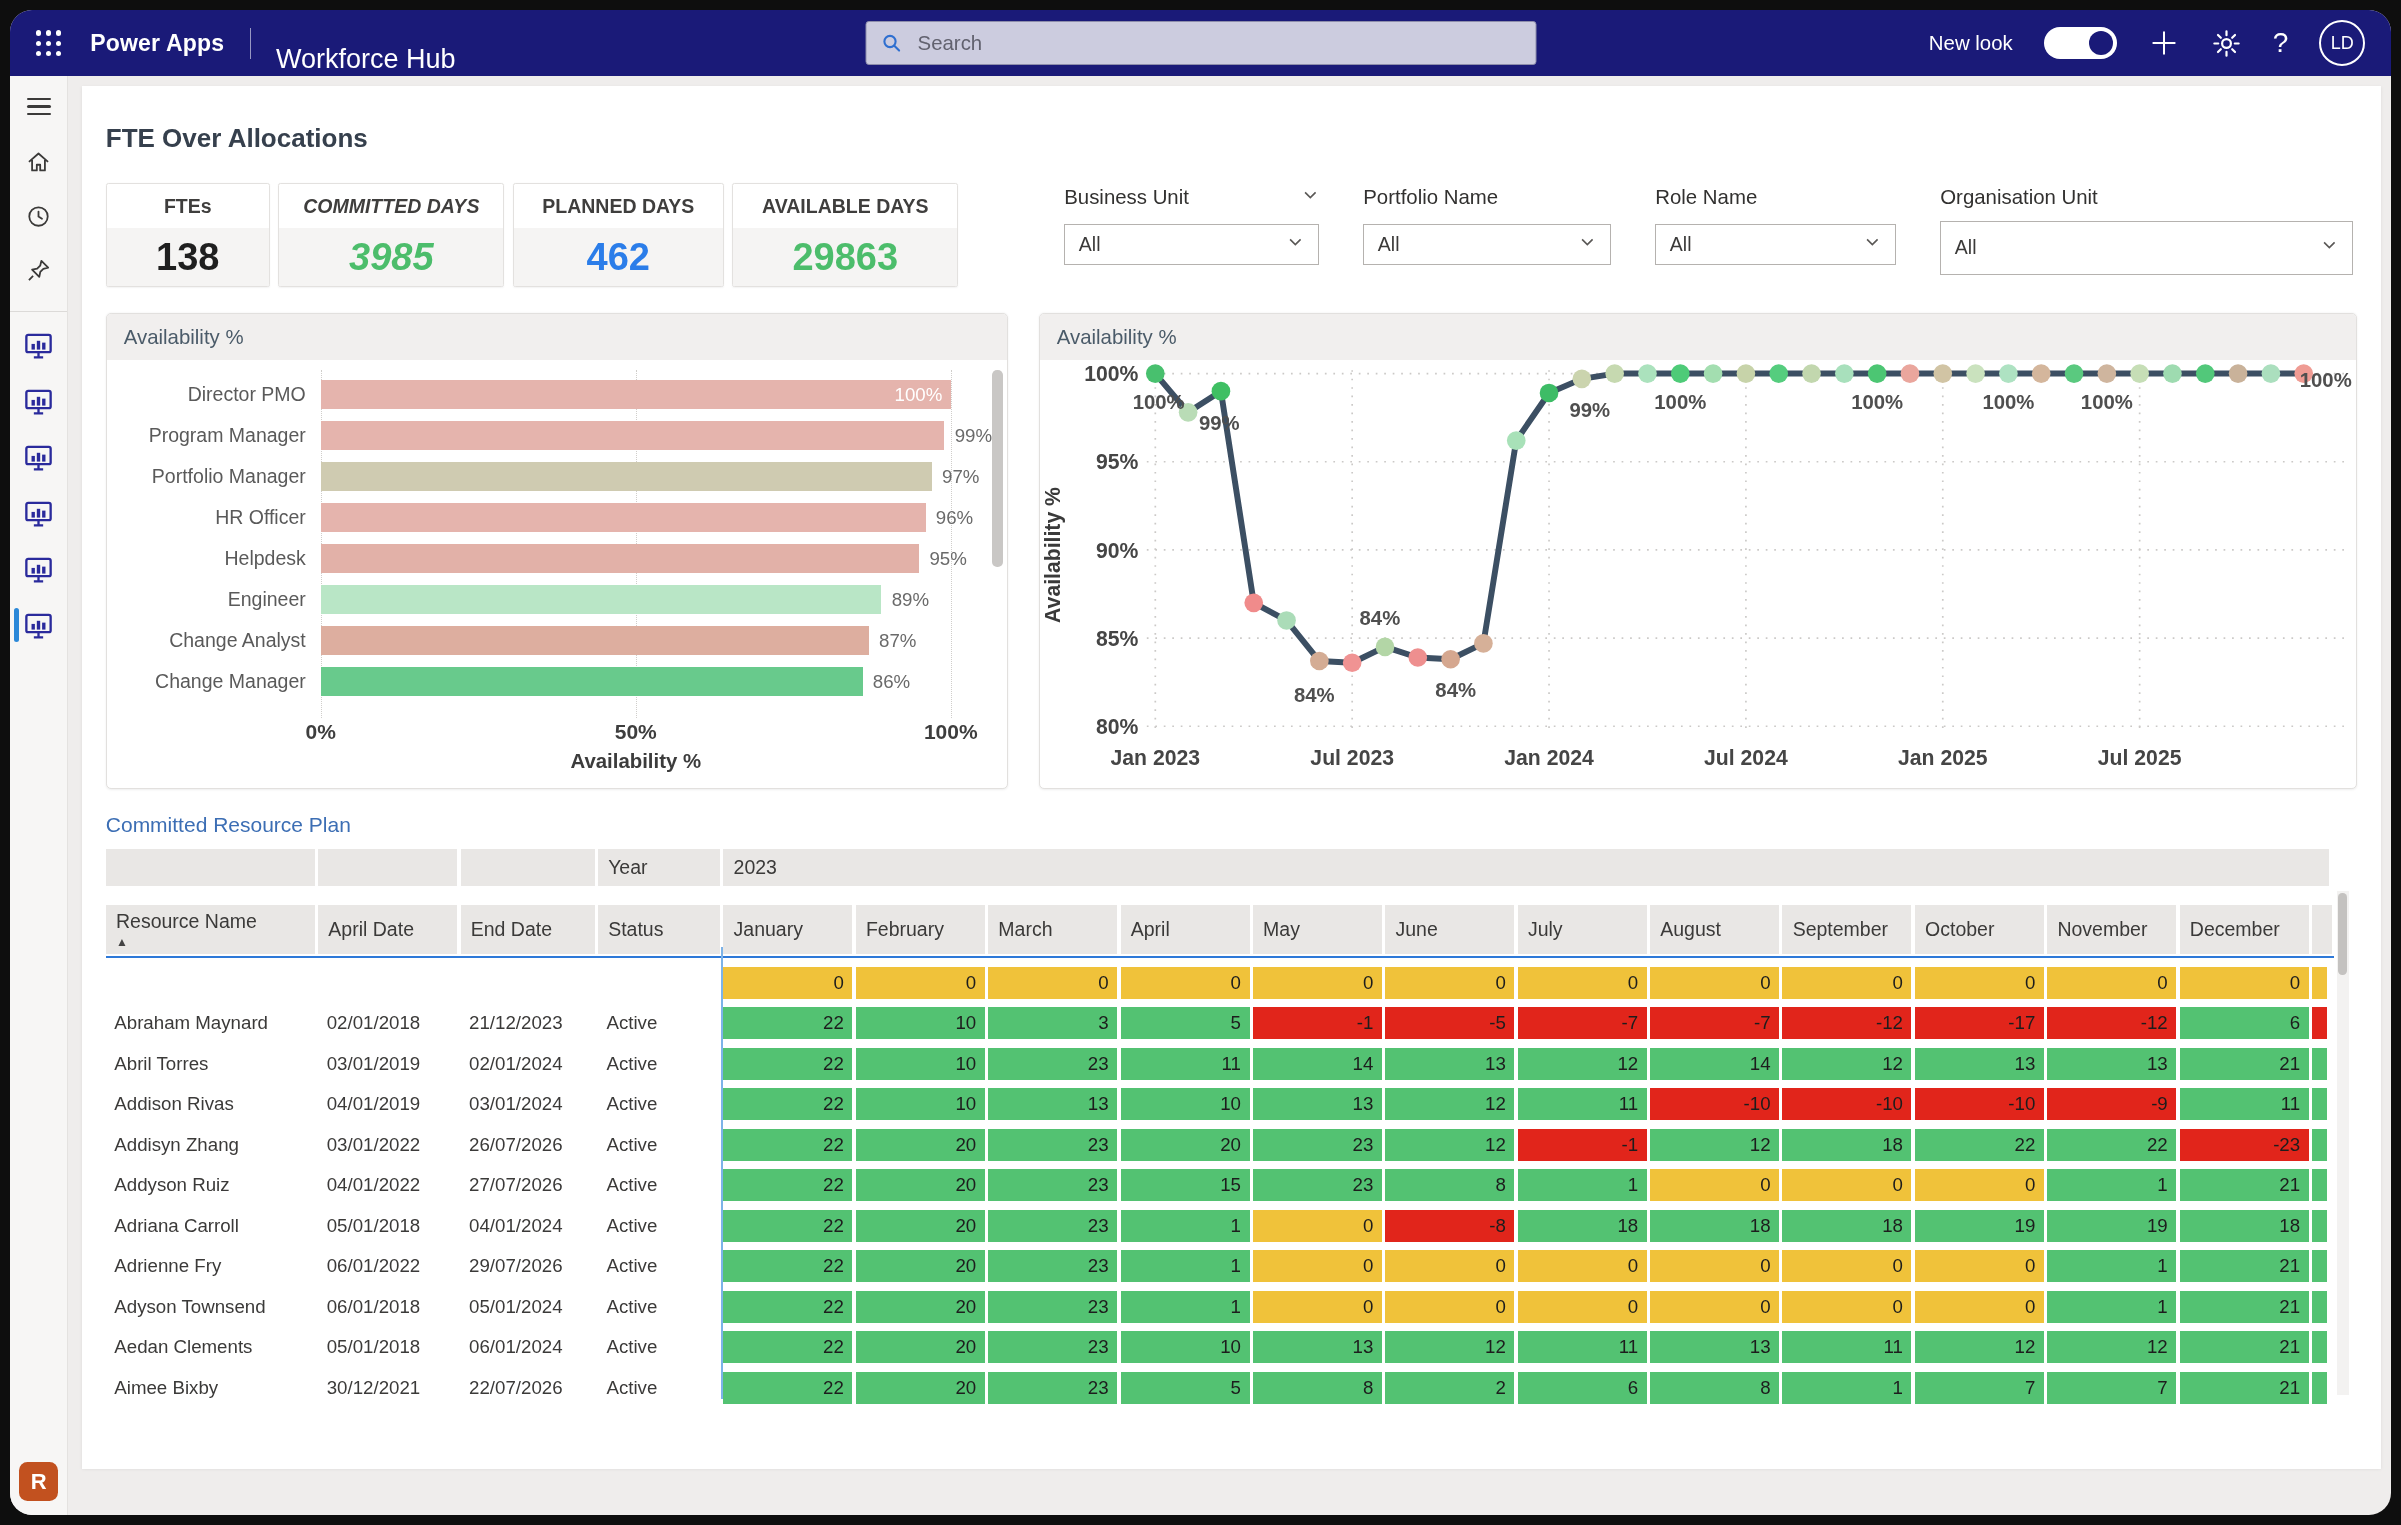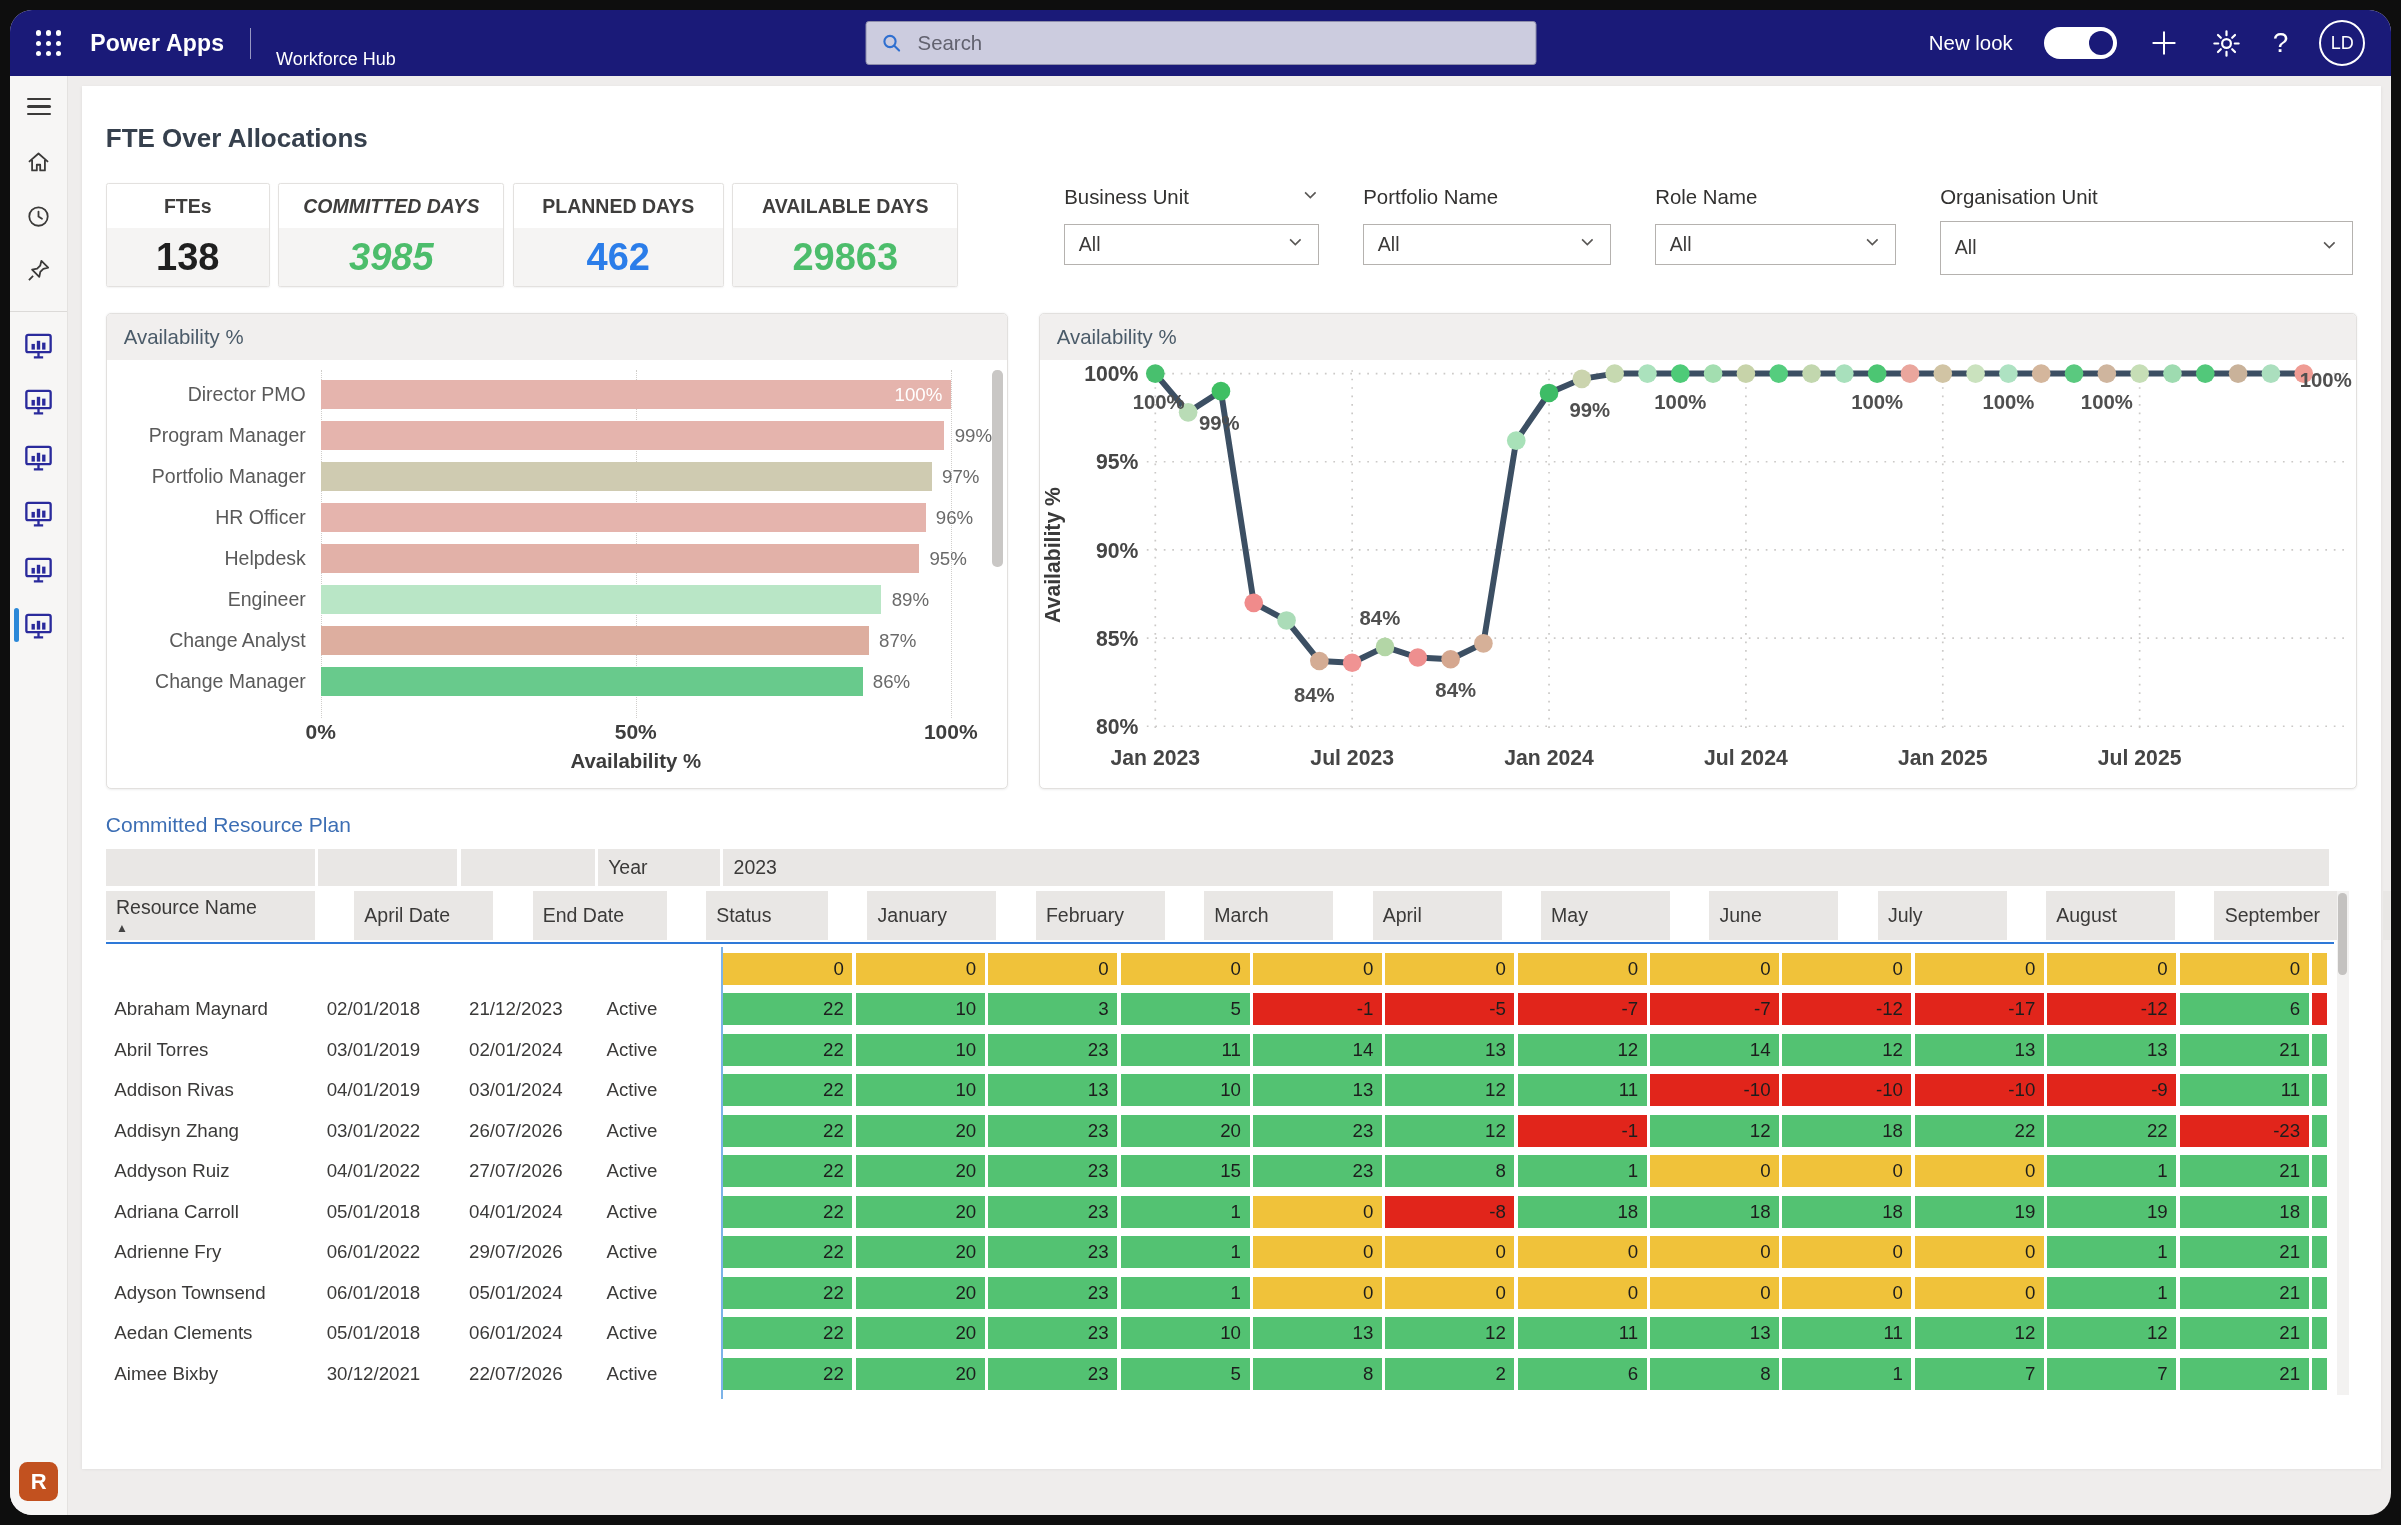--- a/index.html
+++ b/index.html
@@ -6,21 +6,21 @@
   *{box-sizing:border-box;font-family:"Liberation Sans","DejaVu Sans",sans-serif;}
   .stage{position:relative;width:2401px;height:1525px;background:#0e0e0e;overflow:hidden;}
   .window{position:absolute;left:10.2px;top:10.2px;right:10.2px;bottom:10.2px;border-radius:22px;overflow:hidden;background:#efedec;display:flex;flex-direction:column;}
 
   
   .topbar{height:66px;background:#1a1a78;display:flex;align-items:center;padding:0 25.5px;position:relative;flex:none;}
   .waffle{display:grid;grid-template-columns:repeat(3,5.1px);grid-gap:5.1px;margin-right:29px;cursor:pointer;}
   .waffle i{width:5.1px;height:5.1px;border-radius:50%;background:#fff;}
   .app-name{color:#fff;font-size:23px;font-weight:700;letter-spacing:0.2px;}
   .tb-divider{width:0.8px;height:31px;background:rgba(255,255,255,.55);margin:0 25.5px;}
-  .page-name{color:#fff;font-size:18px;margin-top:32px;}
+  .page-name{color:#fff;font-size:27px;margin-top:32px;}
   .searchbox{position:absolute;left:50%;transform:translateX(-50%);width:671px;height:44px;background:#ccccdf;border:1.7px solid #8d8dab;border-radius:3.4px;display:flex;align-items:center;padding:0 13.6px;gap:12px;justify-content:space-between;}
   .searchbox input{flex:1;border:none;background:transparent;outline:none;font-size:20.4px;color:#3c3c4a;}
   .searchbox input::placeholder{color:#62626f;}
   .tb-right{margin-left:auto;display:flex;align-items:center;gap:31px;}
   .newlook{color:#fff;font-size:20.4px;}
   .toggle{width:73px;height:32px;background:#fff;border-radius:16px;position:relative;cursor:pointer;}
   .toggle i{position:absolute;right:4.2px;top:4.2px;width:24px;height:24px;border-radius:50%;background:#1a1a78;}
   .tb-icon{color:#fff;display:flex;align-items:center;justify-content:center;cursor:pointer;}
   .help-icon{font-size:28px;color:#fff;font-weight:400;}
   .avatar{width:46px;height:46px;border:2.1px solid #fff;border-radius:50%;color:#fff;font-size:18px;display:flex;align-items:center;justify-content:center;cursor:pointer;}
@@ -79,21 +79,21 @@
   .line-body svg{display:block;}
 
   
   .table-section{margin-top:24px;}
   .table-title{font-size:21px;color:#3c6eb4;font-weight:500;}
   .grid{position:relative;margin-top:12px;width:2243px;}
   .trow{display:flex;}
   .tcell{flex:none;margin-right:3.4px;}
   .hcell{background:#e9e7e5;color:#3b3a39;font-size:19.5px;display:flex;flex-direction:column;justify-content:center;padding:0 10.2px;}
   .year-row .hcell{height:37px;}
-  .head-row{margin-top:5px;gap:36px;}
+  .head-row{margin-top:19px;}
   .head-row .hcell{height:49px;cursor:pointer;}
   .sort{font-size:12px;color:#444;margin-top:2.5px;}
   .blue-hr{height:2.5px;background:#2e79d8;margin-top:1.7px;}
   .drow{margin-top:8.5px;height:32px;}
   .dtext{background:#fff;font-size:18.7px;color:#3b3a39;line-height:32px;padding:0 8.5px;white-space:nowrap;overflow:hidden;}
   .dval{font-size:18.7px;color:#1d1d1d;line-height:32px;text-align:right;padding-right:8.5px;}
   .freeze-line{position:absolute;width:2.5px;background:#7cb3e8;}
   .t-scroll{position:absolute;right:0;top:42px;bottom:0;width:12px;background:#f3f2f1;}
   .t-scroll i{display:block;margin:2.5px 1.7px;width:8.5px;height:82px;background:#c4c2c0;border-radius:4.2px;}
 </style>

